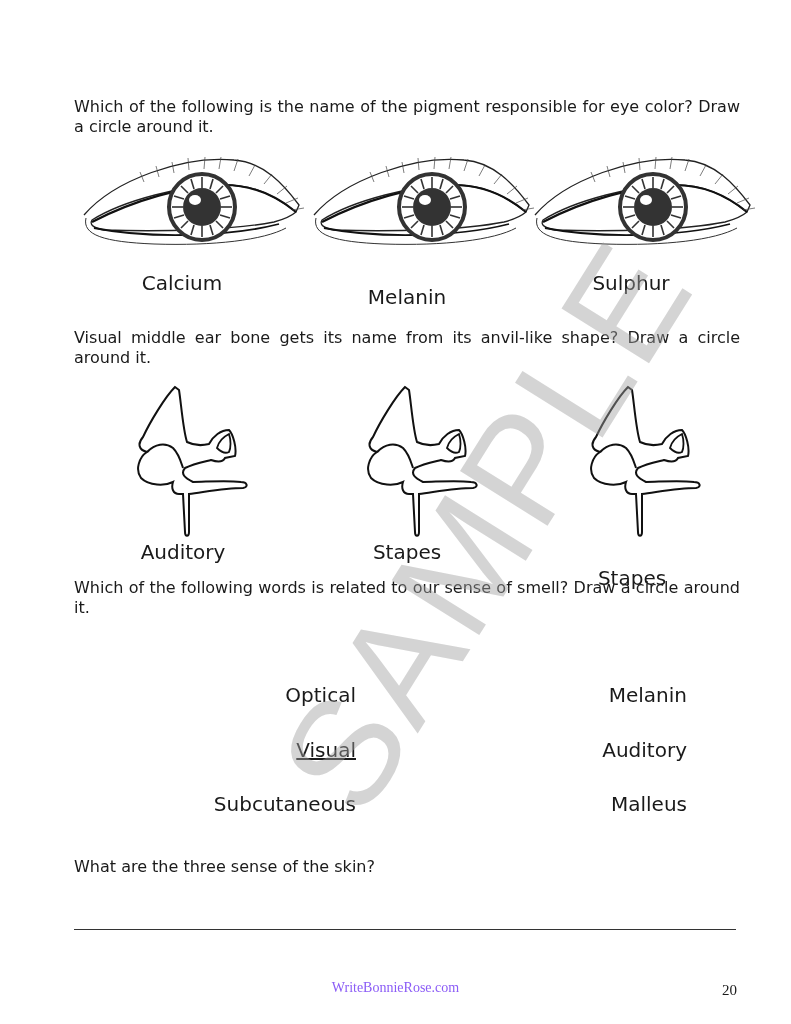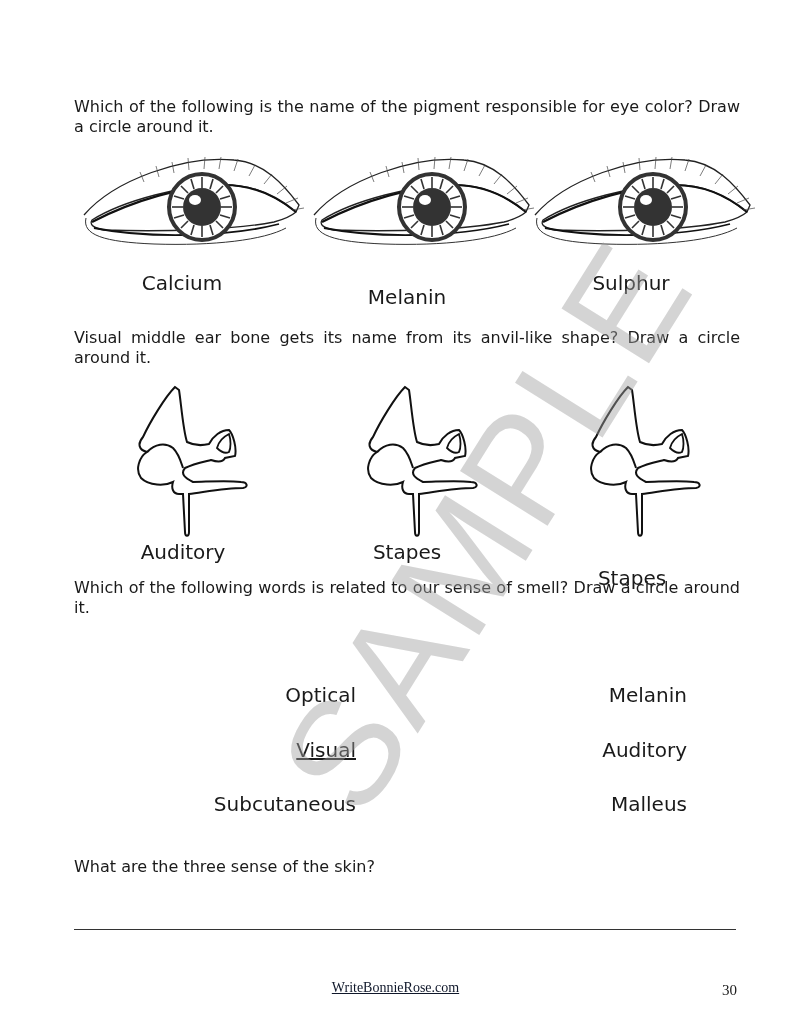--- a/index.html
+++ b/index.html
@@ -8,21 +8,21 @@
   .q { position:absolute; left:74px; width:666px; font-size:16px; line-height:20px;
        text-align:justify; text-align-last:left; }
   .row { position:absolute; left:0; width:791px; }
   .fig { position:absolute; }
   .label { position:absolute; font-size:20px; text-align:center; width:200px; }
   .word { position:absolute; font-size:20px; text-align:right; width:220px;margin-top:8px; }
   .rule { position:absolute; left:74px; width:662px; top:929px; height:0;
           border-top:1.5px solid #333; }
   .footer-link { position:absolute; top:980px; left:0; width:791px; text-align:center;
                  font-family:"Liberation Serif", serif; font-size:14px; }
-  .footer-link span { color:#0f172a; text-decoration:underline; }
+  .footer-link span { color:#8b5cf6; }
   .page-num { position:absolute; top:982px; left:722px; font-family:"Liberation Serif", serif; font-size:15px; }
   .watermark { position:absolute; left:170px; top:440px; font-family:"Liberation Sans", sans-serif;
                font-size:150px; color:rgba(160,160,160,0.45); transform:rotate(-58deg);
                transform-origin:center; letter-spacing:4px; pointer-events:none; white-space:nowrap; }
 </style>
 </head>
 <body>
 
 <svg width="0" height="0" style="position:absolute">
   <defs>
@@ -121,13 +121,13 @@
 <div class="word" style="left:467px;top:784px;">Malleus</div>
 
 <div class="q" style="top:857px;">What are the three sense of the skin?</div>
 <div class="rule"></div>
 
 <div class="watermark">SAMPLE</div>
 
 <div class="footer-link">
   <span>WriteBonnieRose.com</span>
 </div>
-<div class="page-num">30</div>
+<div class="page-num">20</div>
 
 </body></html>

